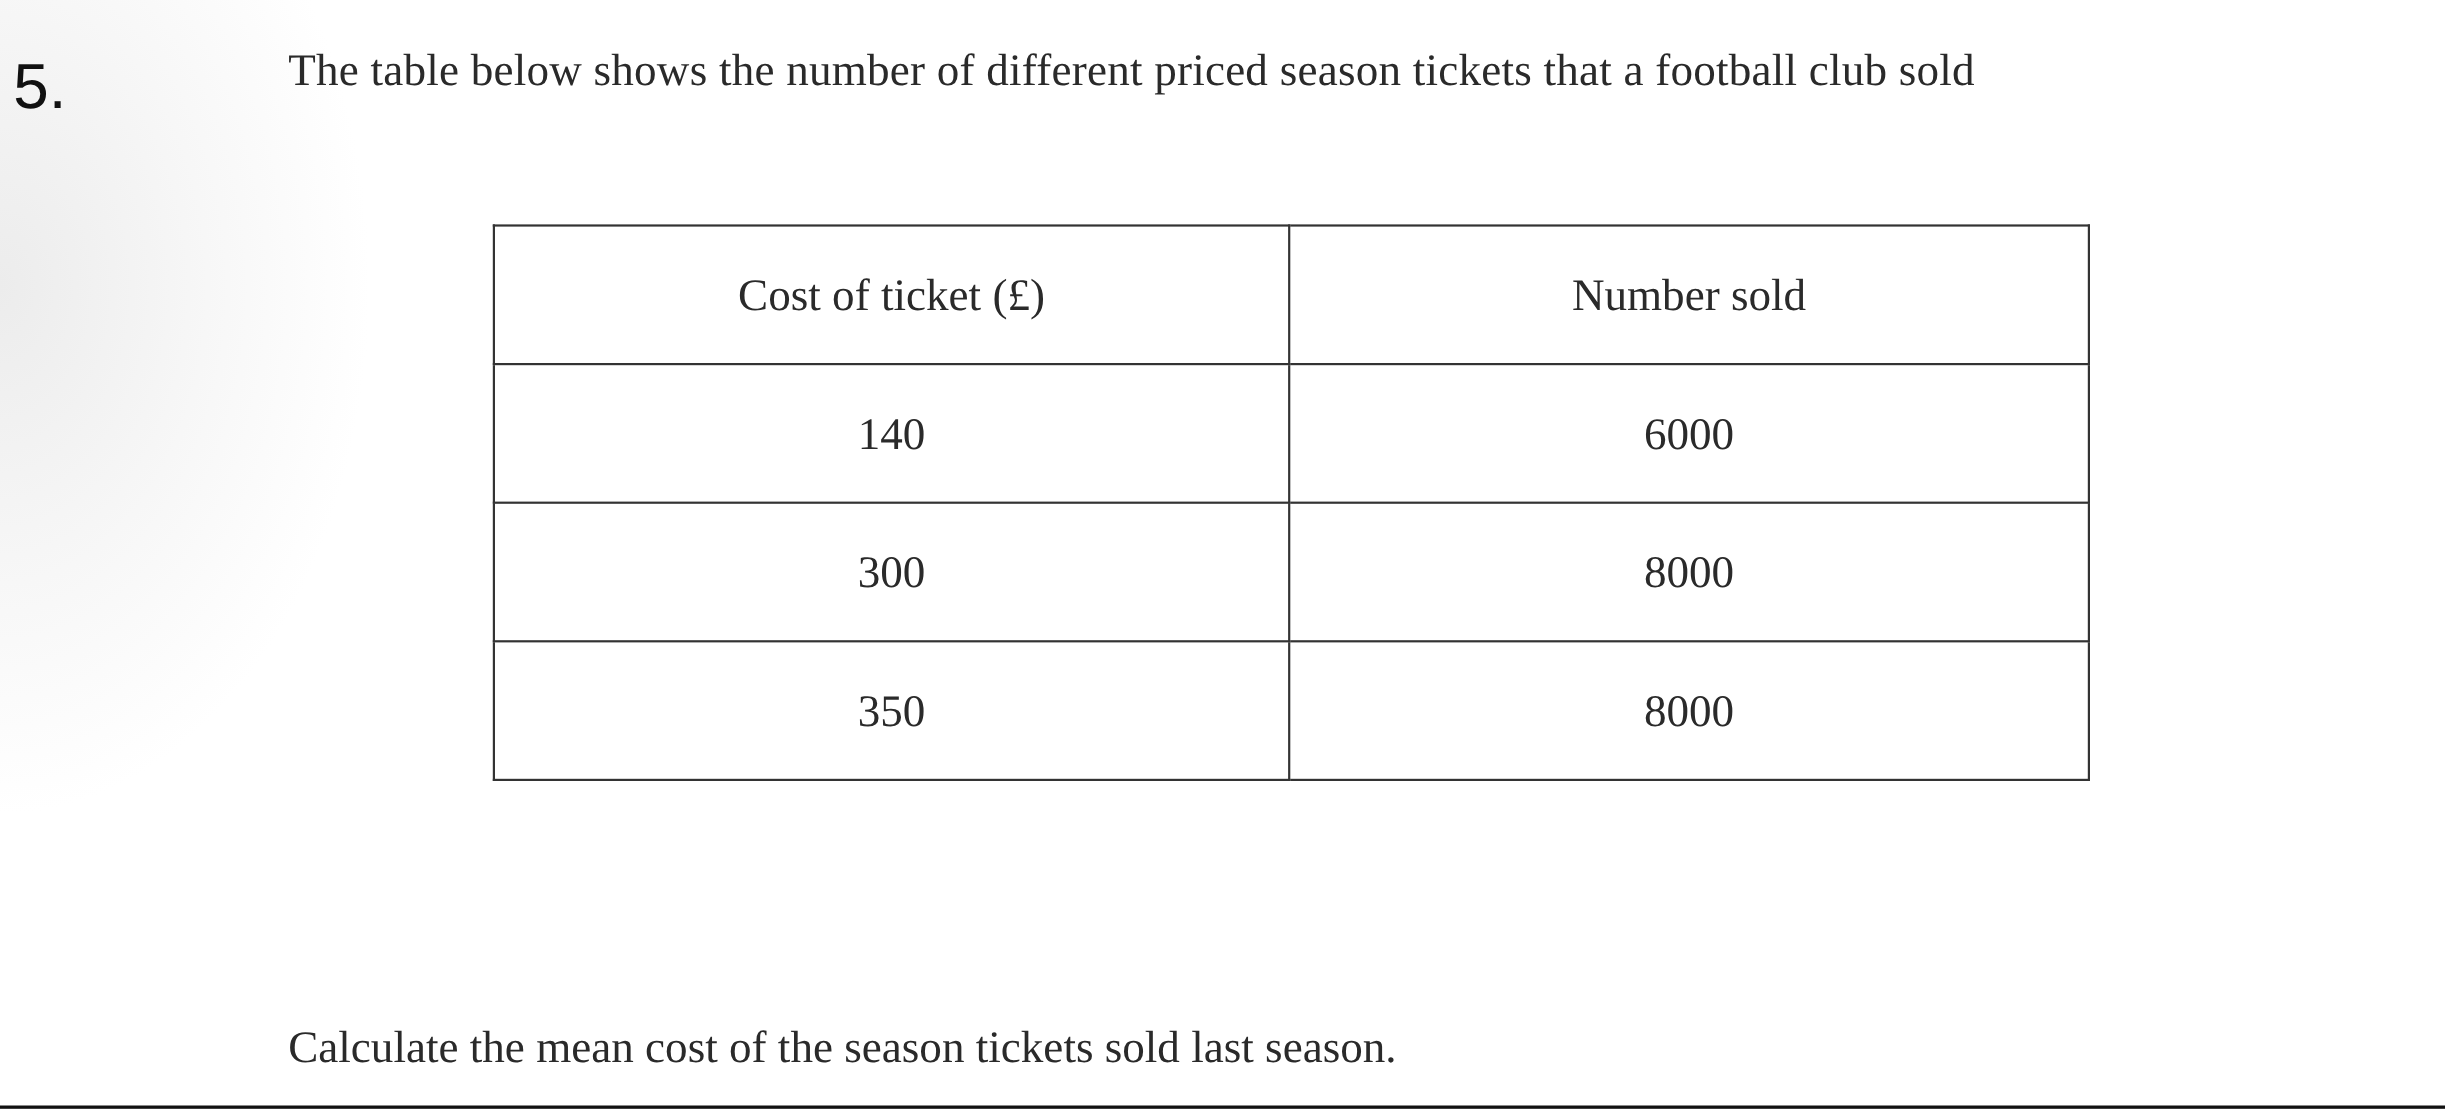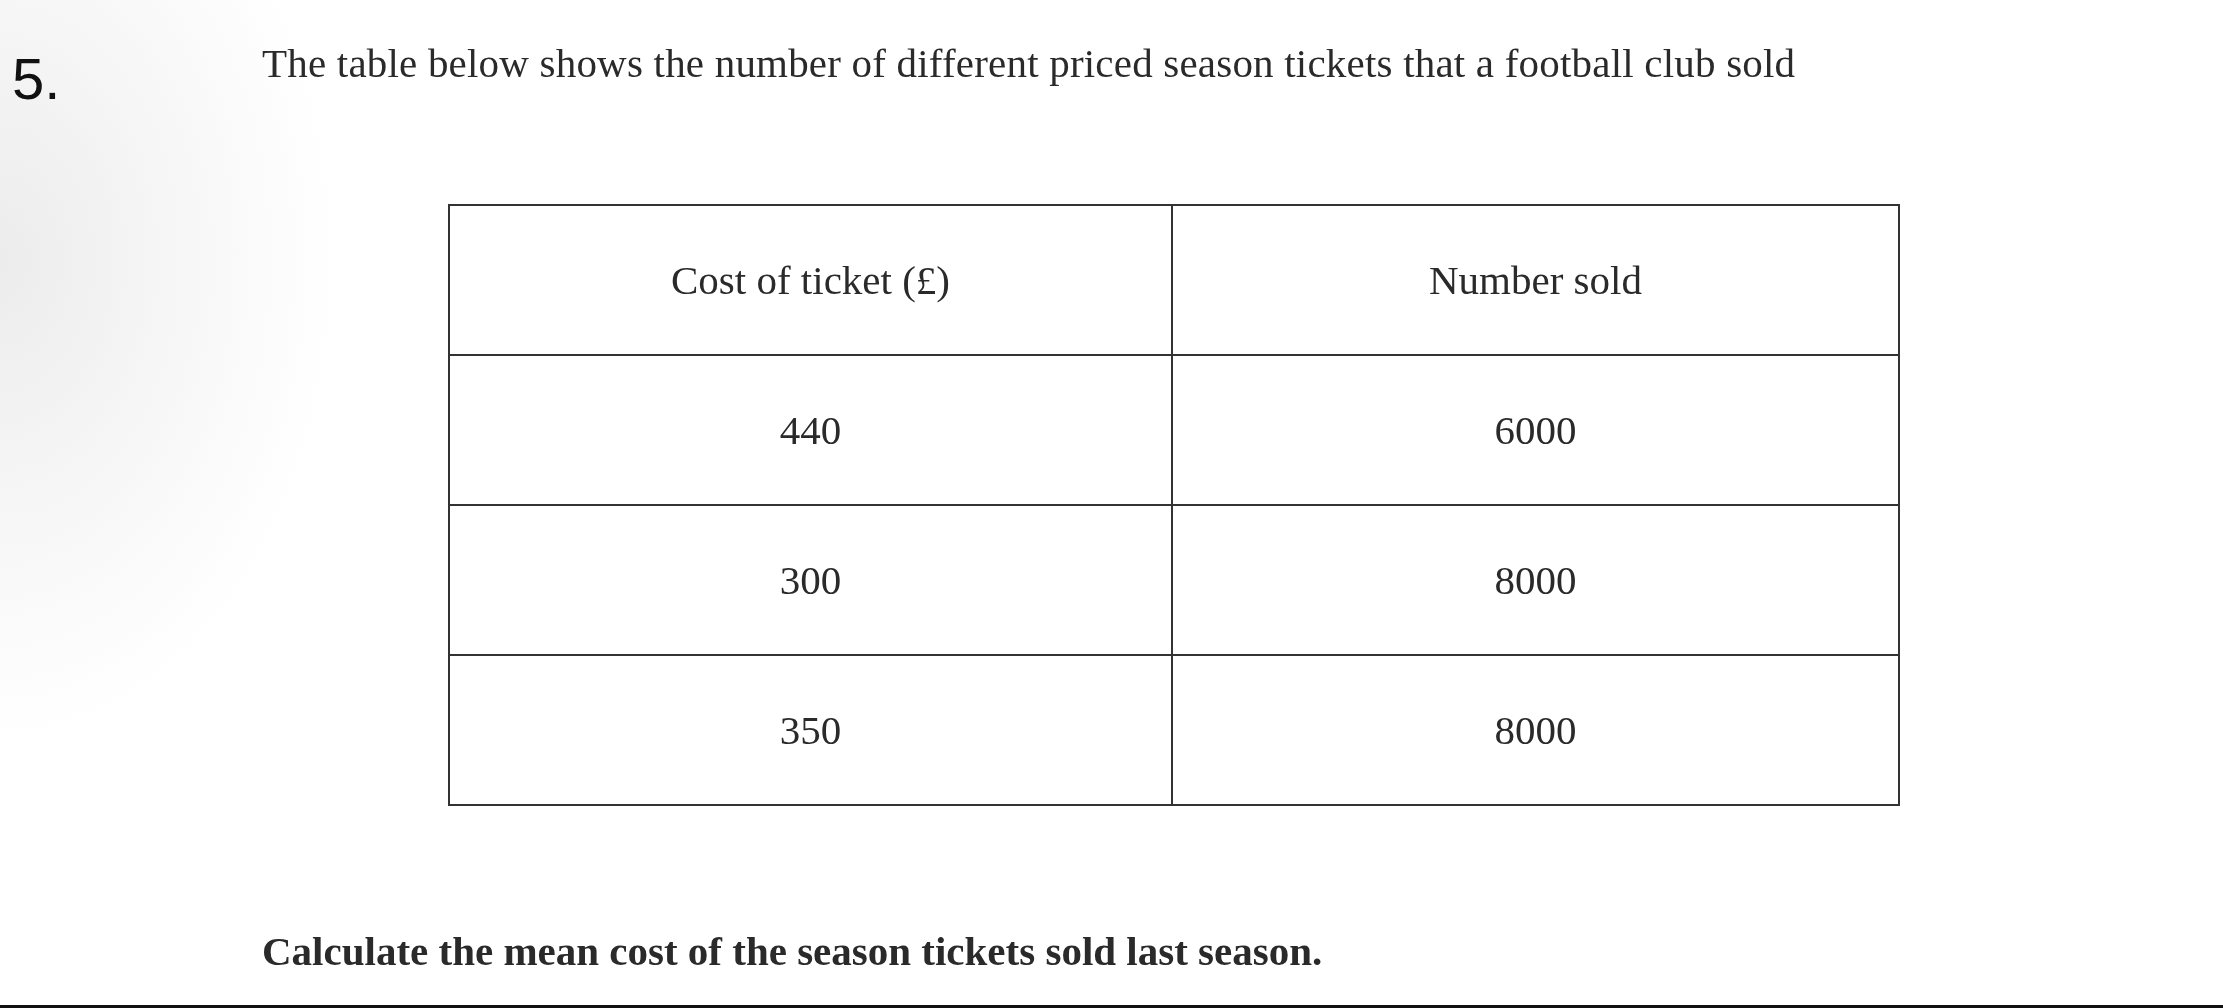--- a/index.html
+++ b/index.html
@@ -44,32 +44,31 @@
       table-layout: fixed;
     }
     table.data th, table.data td {
       border: 2.5px solid #333;
       height: 124px;
       text-align: center;
       vertical-align: middle;
       font-weight: normal;
       font-size: 41px;
       color: #2a2a2a;
-      padding: 12px;
+      padding: 0;
     }
     table.data col.c1 { width: 723px; }
     table.data col.c2 { width: 727px; }
     .prompt {
       position: absolute;
       left: 262px;
       top: 928px;
       font-size: 41px;
       line-height: 46px;
       color: #2a2a2a;
-      font-weight: bold;
     }
     .bottom-rule {
       position: absolute;
       left: 0;
       top: 1005px;
       width: 2223px;
       height: 3px;
       background: #111;
     }
   </style>
@@ -88,21 +87,21 @@
       <col class="c2">
     </colgroup>
   <thead>
     <tr>
       <th>Cost of ticket (£)</th>
       <th>Number sold</th>
     </tr>
   </thead>
   <tbody>
     <tr>
-      <td>440</td>
+      <td>140</td>
       <td>6000</td>
     </tr>
     <tr>
       <td>300</td>
       <td>8000</td>
     </tr>
     <tr>
       <td>350</td>
       <td>8000</td>
     </tr>

